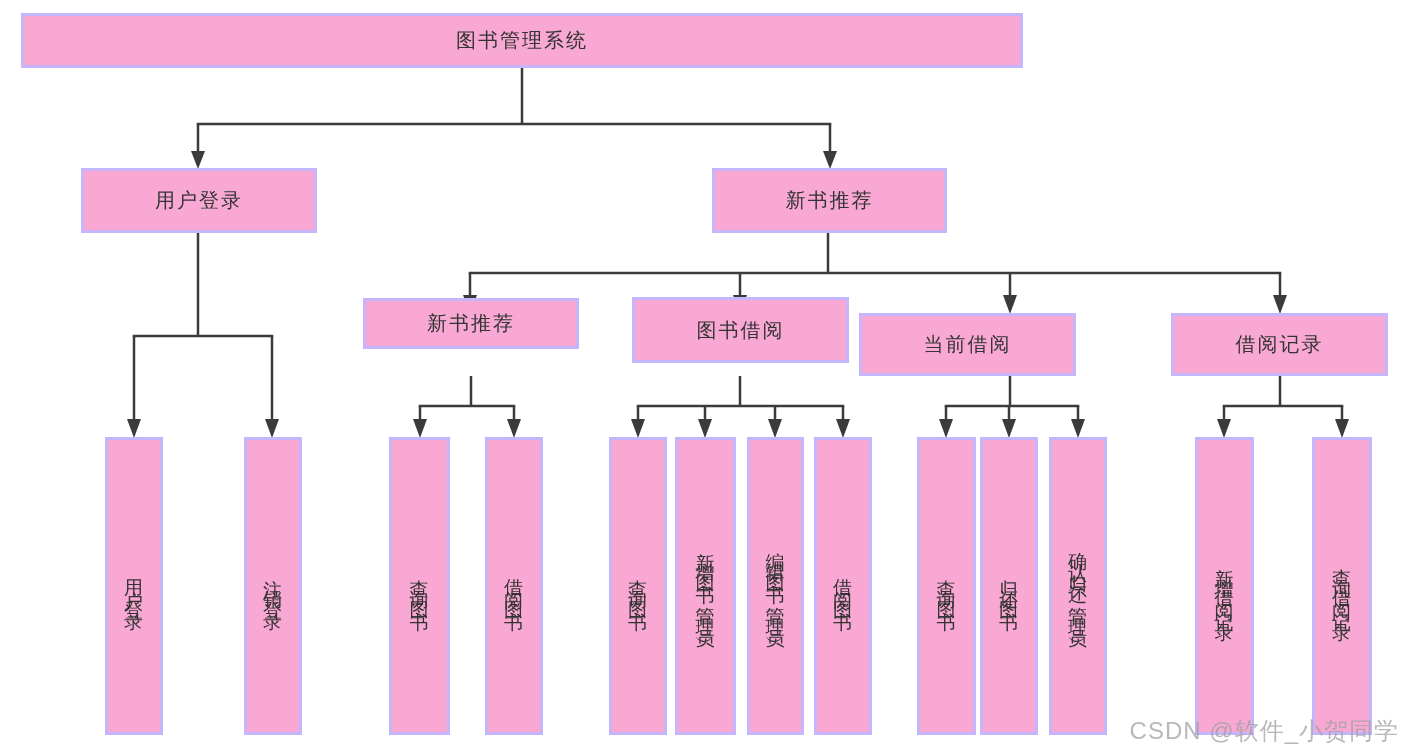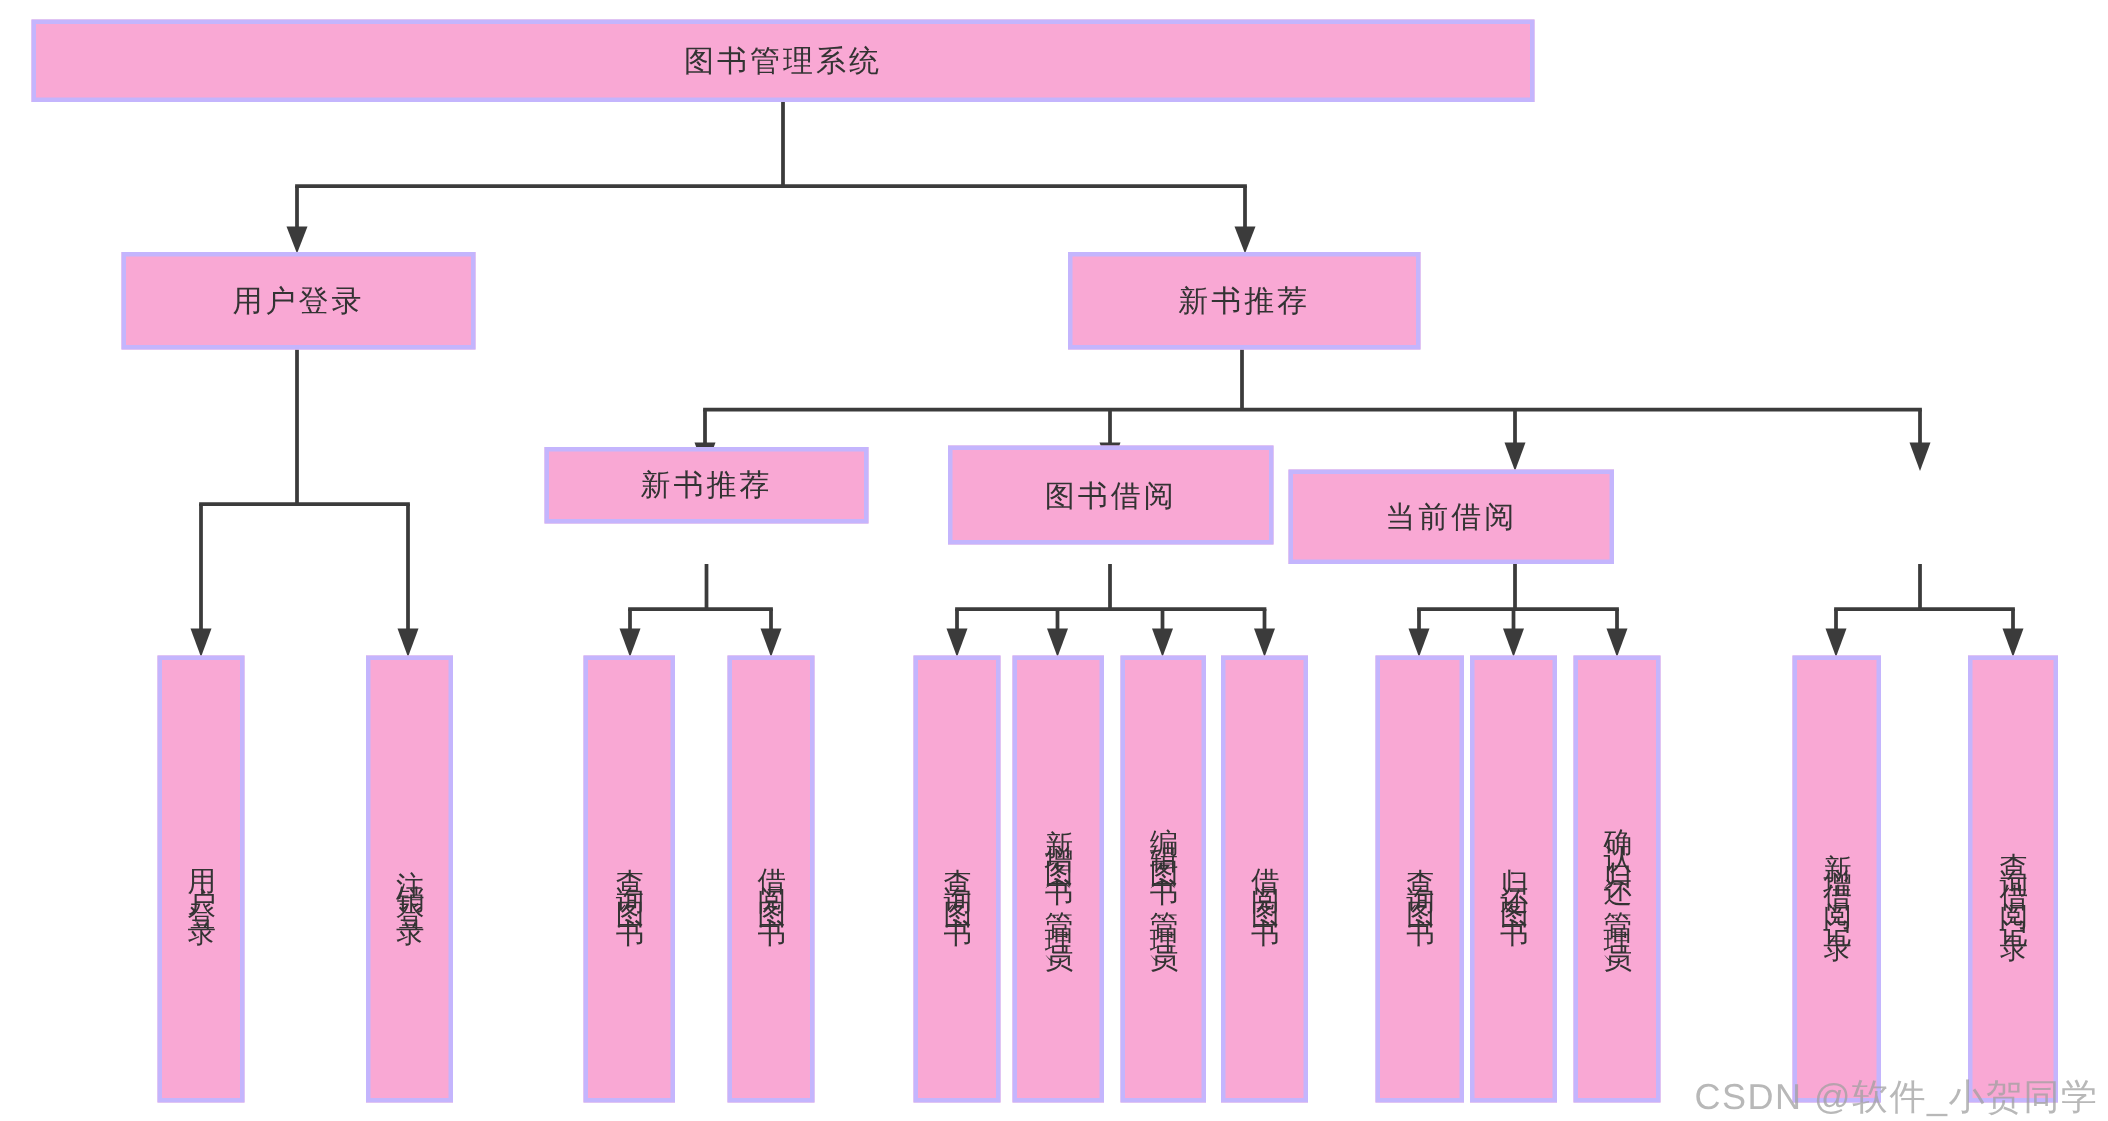--- a/index.html
+++ b/index.html
@@ -148,20 +148,23 @@
 
   <div class="node hbox" style="left:363px; top:298px; width:216px; height:51px">
     <span>新书推荐</span>
   </div>
   <div class="node hbox" style="left:632px; top:297px; width:217px; height:66px">
     <span>图书借阅</span>
   </div>
   <div class="node hbox" style="left:859px; top:313px; width:217px; height:63px">
     <span>当前借阅</span>
   </div>
+  <div class="node hbox" style="left:1171px; top:313px; width:217px; height:63px">
+    <span>借阅记录</span>
+  </div>
 
   <div class="node vbox" style="left:105px; top:437px; width:58px; height:298px">
     <span>用户登录</span>
   </div>
   <div class="node vbox" style="left:244px; top:437px; width:58px; height:298px">
     <span>注销登录</span>
   </div>
 
   <div class="node vbox" style="left:389px; top:437px; width:61px; height:298px">
     <span>查询图书</span>

